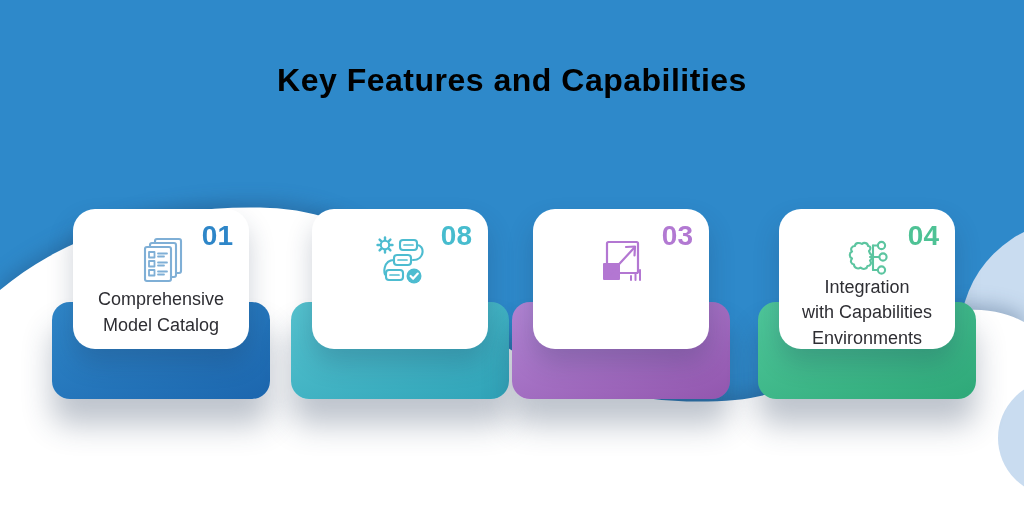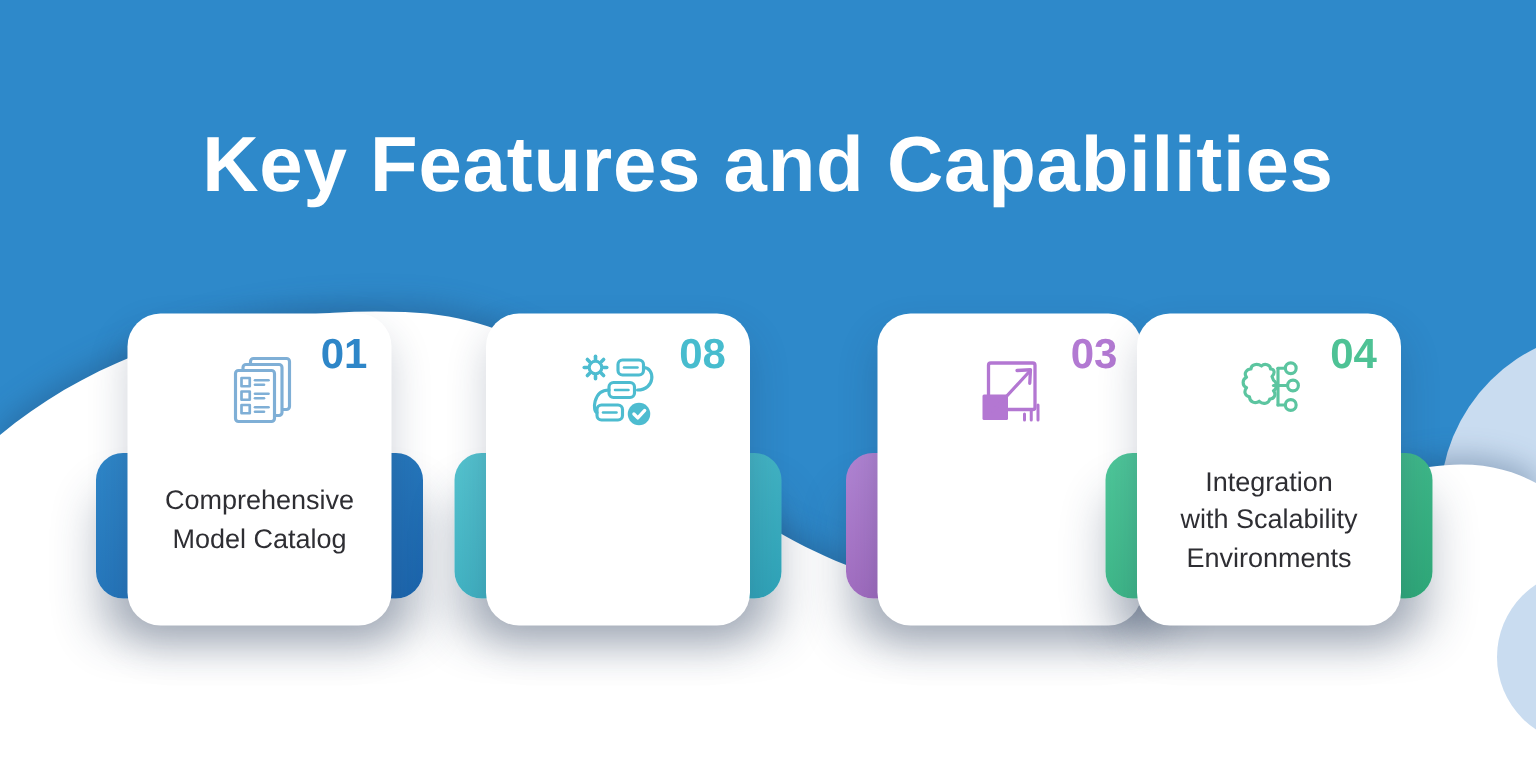--- a/index.html
+++ b/index.html
@@ -3,24 +3,24 @@
 <meta charset="utf-8">
 <style>
   html,body{margin:0;padding:0;}
   body{
     width:1024px;height:514px;position:relative;overflow:hidden;
     font-family:"Liberation Sans",sans-serif;background:#2E89CA;
   }
   #bg-svg{position:absolute;inset:0;z-index:0;}
   .wave-white{filter:drop-shadow(0 -6px 9px rgba(30,60,100,0.30));}
   .page-title{
-    position:absolute;top:80px;left:0;width:100%;text-align:center;z-index:2;
-    color:#ffffff;font-size:52px;font-weight:bold;letter-spacing:0.5px;
+    position:absolute;top:62px;left:0;width:100%;text-align:center;z-index:2;
+    color:#000000;font-size:32px;font-weight:bold;letter-spacing:0.5px;
   }
-  .card-group{position:absolute;top:209px;width:176px;height:208px;z-index:3;margin-left:12px;}
+  .card-group{position:absolute;top:209px;width:176px;height:140px;z-index:3;}
   .card-backing{
     position:absolute;left:-21px;right:-21px;top:93px;height:97px;
     border-radius:18px;
     background:linear-gradient(155deg,var(--b1),var(--b2));
     box-shadow:0 26px 30px rgba(40,60,90,0.30);
   }
   .card{
     position:absolute;inset:0;background:#ffffff;border-radius:22px;
     box-shadow:0 14px 26px rgba(30,50,80,0.22);
   }
@@ -103,57 +103,57 @@
         <line x1="18" y1="42" x2="27" y2="42" stroke-width="1.7"></line>
         <path d="M45,12 C53,12 53,27 41,27"></path>
         <path d="M22,27 C11,27 11,42 14,42"></path>
         <circle cx="42" cy="43" r="7.5" fill="currentColor" stroke="none"></circle>
         <polyline points="38.6,43 41.2,45.6 45.8,40.6" stroke="#ffffff" stroke-width="2.2"></polyline>
       </svg>
     </div>
   </div>
 </div>
 
-<div class="card-group" style="left: 573px; --accent: #B279D2; --icon: #B377D2; --b1: #B285D4; --b2: #9256AE;">
+<div class="card-group" style="left: 533px; --accent: #B279D2; --icon: #B377D2; --b1: #B285D4; --b2: #9256AE;">
   <div class="card-backing"></div>
   <div class="card">
     <div class="card-number">03</div>
     <div class="icon-wrap">
       <svg viewBox="0 0 56 56" fill="none" stroke="currentColor" stroke-width="2.2" stroke-linecap="round" stroke-linejoin="round">
         <rect x="14" y="9" width="31" height="31" rx="1.5"></rect>
         <rect x="10" y="30" width="17" height="17" rx="1" fill="currentColor" stroke="none"></rect>
         <line x1="17" y1="41" x2="41" y2="15"></line>
         <polyline points="33,14 42,13.5 41.5,22.5"></polyline>
         <g stroke-width="2">
           <line x1="38" y1="47" x2="38" y2="43"></line>
           <line x1="42.5" y1="47" x2="42.5" y2="40"></line>
           <line x1="47" y1="47" x2="47" y2="37"></line>
         </g>
       </svg>
     </div>
   </div>
 </div>
 
-<div class="card-group" style="left: 746px; text-decoration: underline; --accent: #4EC295; --icon: #5CC5A0; --b1: #4FC79A; --b2: #2EA878;">
+<div class="card-group" style="left: 779px; text-decoration: underline; --accent: #4EC295; --icon: #5CC5A0; --b1: #4FC79A; --b2: #2EA878;">
   <div class="card-backing"></div>
   <div class="card">
     <div class="card-number">04</div>
     <div class="icon-wrap">
       <svg viewBox="0 0 56 56" fill="none" stroke="currentColor" stroke-width="2.1" stroke-linecap="round" stroke-linejoin="round">
         <path d="M30,18 C32,16 32,13 29,13 C29,10 25,9 23,11 C20,9 16,10 16,13
                  C13,13 11,16 13,18.5 C10,20 10,24 13,25.5 C11,28 12,31 15,31.5
                  C15,35 19,36.5 21.5,34.5 C24,37 28,36 28.5,33 C31.5,33 33,30 31,27.5
                  C33.5,26 33.5,22 31,20.5 Z"></path>
         <line x1="31" y1="24" x2="40" y2="24"></line>
         <line x1="34" y1="24" x2="34" y2="12.5"></line>
         <line x1="34" y1="12.5" x2="38.5" y2="12.5"></line>
         <line x1="34" y1="24" x2="34" y2="37"></line>
         <line x1="34" y1="37" x2="38.5" y2="37"></line>
         <circle cx="42.5" cy="12.5" r="3.6"></circle>
         <circle cx="44" cy="24" r="3.6"></circle>
         <circle cx="42.5" cy="37" r="3.6"></circle>
       </svg>
     </div>
     <div class="card-label">Integration
-with Scalability
+with Capabilities
 Environments</div>
   </div>
 </div>
 
 </body></html>

